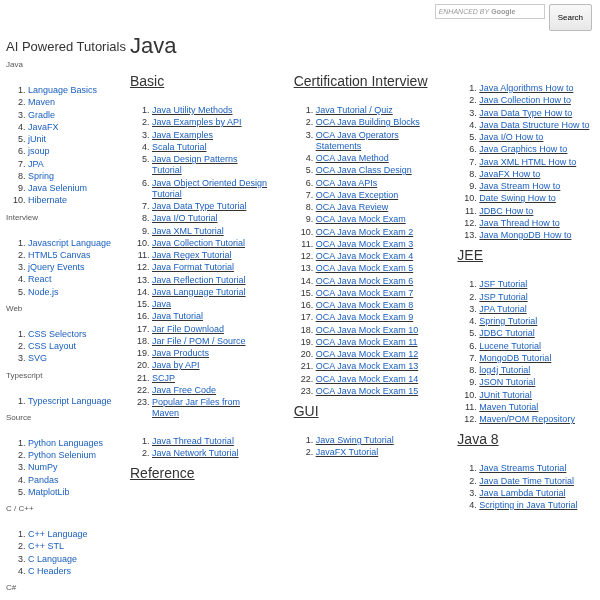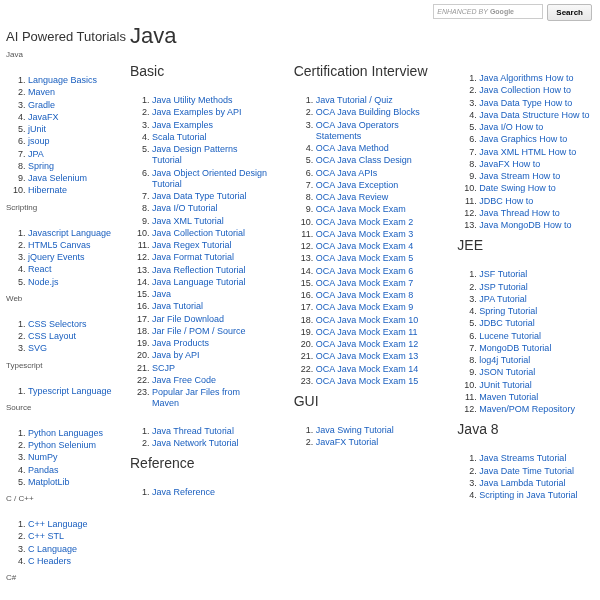--- a/index.html
+++ b/index.html
@@ -31,23 +31,22 @@
     align-items: center;
     gap: 2px;
   }
   .searchbox .g { font-weight: bold; font-style: normal; }
   .searchbtn {
     background: linear-gradient(#f8f8f8,#e8e8e8);
     border: 1px solid #bbb;
     border-radius: 2px;
     font-size: 8px;
     padding: 1px 8px;
-    height: 17px;
+    height: 27px;
     cursor: pointer;
-    font-weight: bold;
   }
   .page {
     display: flex;
     padding: 0 4px 12px 6px;
   }
   .sidebar {
     width: 120px;
     flex-shrink: 0;
   }
   .sidebar h1 {
@@ -79,20 +78,21 @@
   }
   .main h1 {
     font-size: 22px;
     font-weight: normal;
     margin: 0 0 8px 0;
     color: #333;
   }
   .cols {
     display: flex;
     gap: 25px;
+    text-decoration: underline;
   }
   .col { flex: 1; }
   .col h2 {
     font-size: 14px;
     font-weight: normal;
     margin: 6px 0 3px 0;
     color: #333;
   }
 </style>
 </head>
@@ -116,21 +116,21 @@
           <li><a href="#">Maven</a></li>
           <li><a href="#">Gradle</a></li>
           <li><a href="#">JavaFX</a></li>
           <li><a href="#">jUnit</a></li>
           <li><a href="#">jsoup</a></li>
           <li><a href="#">JPA</a></li>
           <li><a href="#">Spring</a></li>
           <li><a href="#">Java Selenium</a></li>
           <li><a href="#">Hibernate</a></li>
         </ol>
-        <div class="cat">Scripting</div>
+        <div class="cat">Interview</div>
         <ol>
           <li><a href="#">Javascript Language</a></li>
           <li><a href="#">HTML5 Canvas</a></li>
           <li><a href="#">jQuery Events</a></li>
           <li><a href="#">React</a></li>
           <li><a href="#">Node.js</a></li>
         </ol>
         <div class="cat">Web</div>
         <ol>
           <li><a href="#">CSS Selectors</a></li>
@@ -193,23 +193,20 @@
             <li><a href="#">Java by API</a></li>
             <li><a href="#">SCJP</a></li>
             <li><a href="#">Java Free Code</a></li>
             <li><a href="#">Popular Jar Files from Maven</a></li>
           </ol>
           <ol>
             <li><a href="#">Java Thread Tutorial</a></li>
             <li><a href="#">Java Network Tutorial</a></li>
           </ol>
           <h2>Reference</h2>
-          <ol>
-            <li><a href="#">Java Reference</a></li>
-          </ol>
         </div>
         <div class="col">
           <h2>Certification Interview</h2>
           <ol>
             <li><a href="#">Java Tutorial / Quiz</a></li>
             <li><a href="#">OCA Java Building Blocks</a></li>
             <li><a href="#">OCA Java Operators Statements</a></li>
             <li><a href="#">OCA Java Method</a></li>
             <li><a href="#">OCA Java Class Design</a></li>
             <li><a href="#">OCA Java APIs</a></li>

